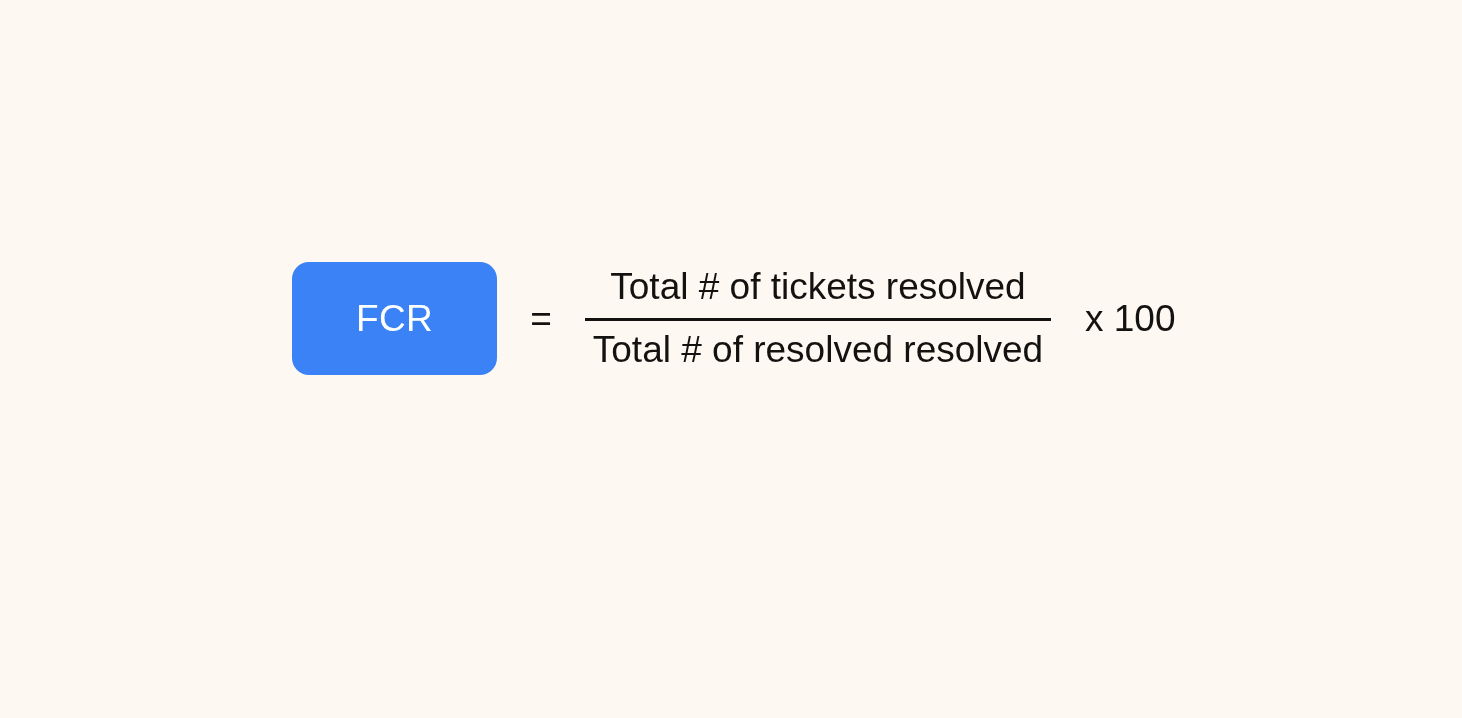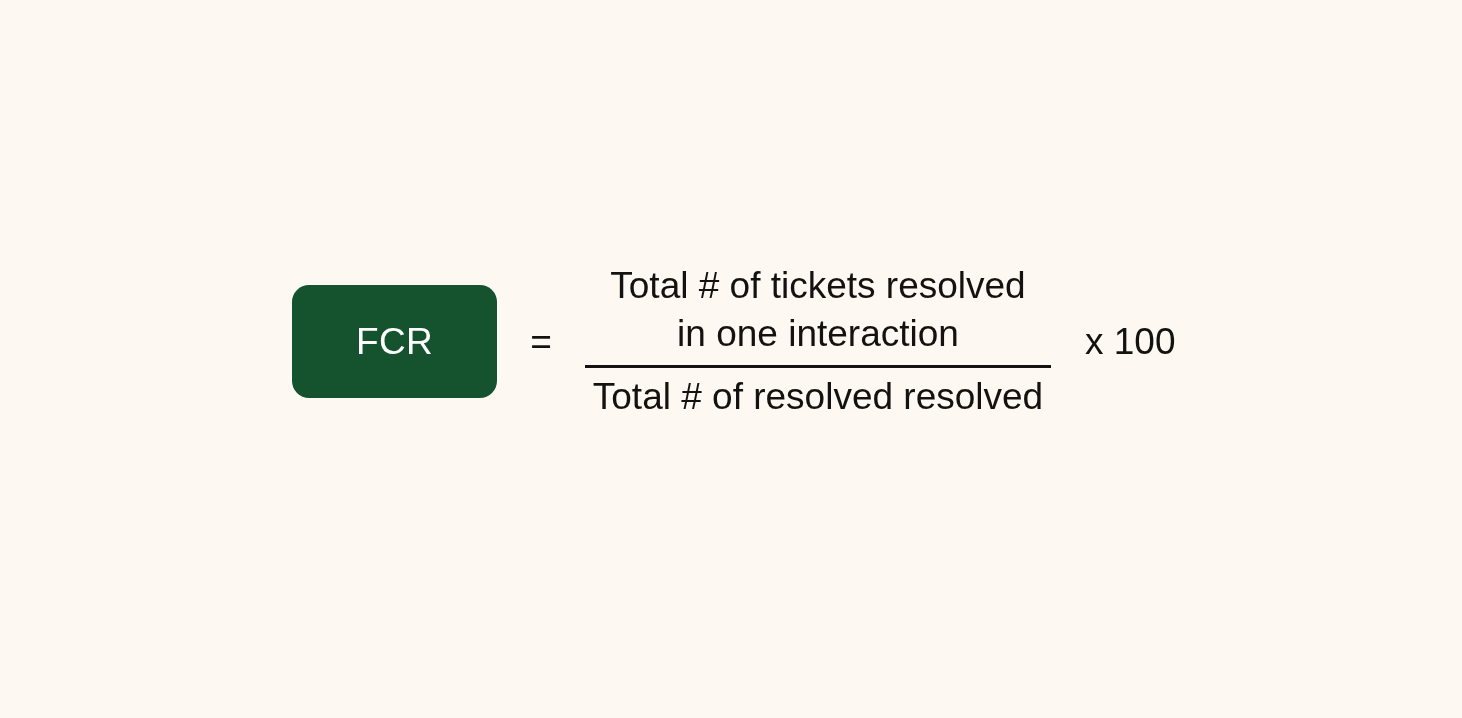--- a/index.html
+++ b/index.html
@@ -29,21 +29,21 @@
     display: flex;
     flex-direction: row;
     align-items: center;
     gap: 0;
   }
 
   
   .metric-badge {
     width: 205px;
     height: 113px;
-    background: #14532d;
+    background: #3b82f6;
     border-radius: 17px;
     display: flex;
     align-items: center;
     justify-content: center;
     flex: none;
   }
   .metric-badge-label {
     color: #ffffff;
     font-size: 37px;
     font-weight: 400;
@@ -118,21 +118,20 @@
 
     <div class="metric-badge">
       <span class="metric-badge-label">FCR</span>
     </div>
 
     <div class="equals-sign">=</div>
 
     <div class="fraction">
       <div class="fraction-numerator">
         <span class="num-line">Total # of tickets resolved</span>
-        <span class="num-line">in one interaction</span>
       </div>
       <div class="fraction-bar"></div>
       <div class="fraction-denominator">Total # of resolved resolved</div>
     </div>
 
     <div class="multiplier">x 100</div>
 
   </div>
 
 </div>

